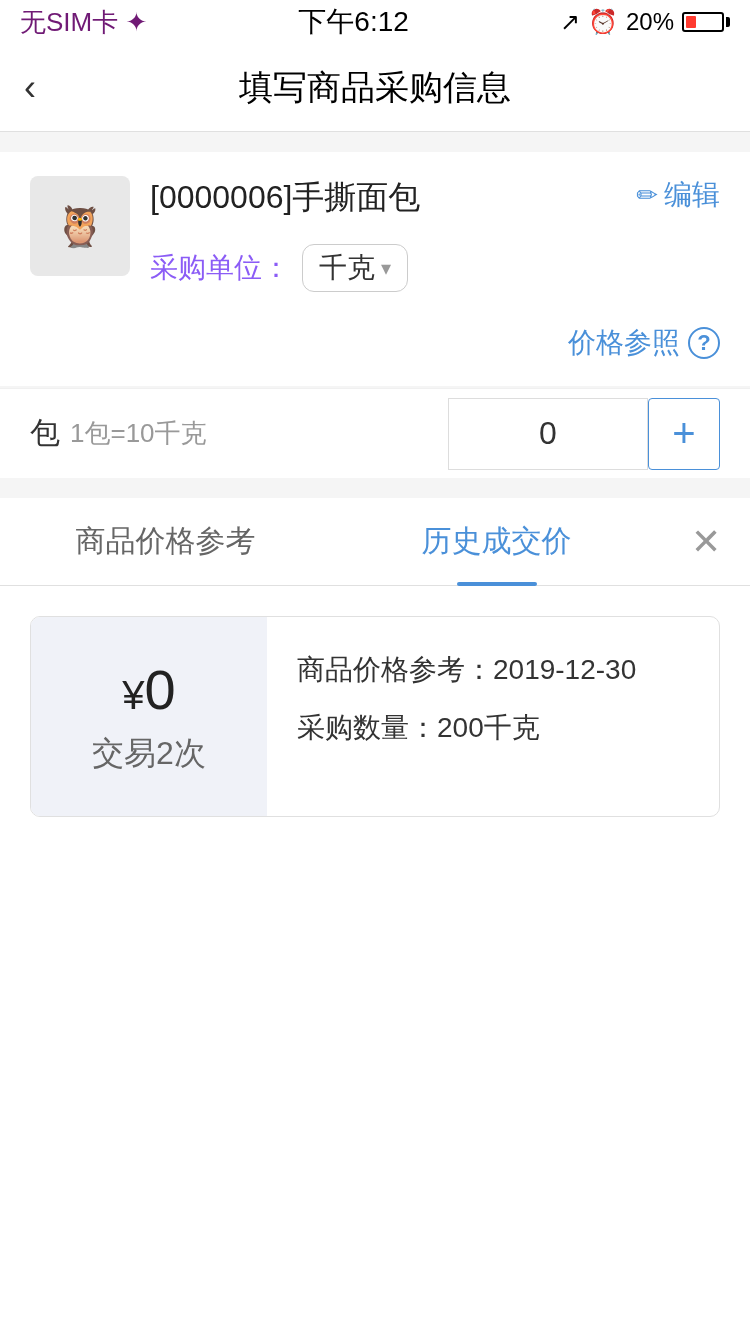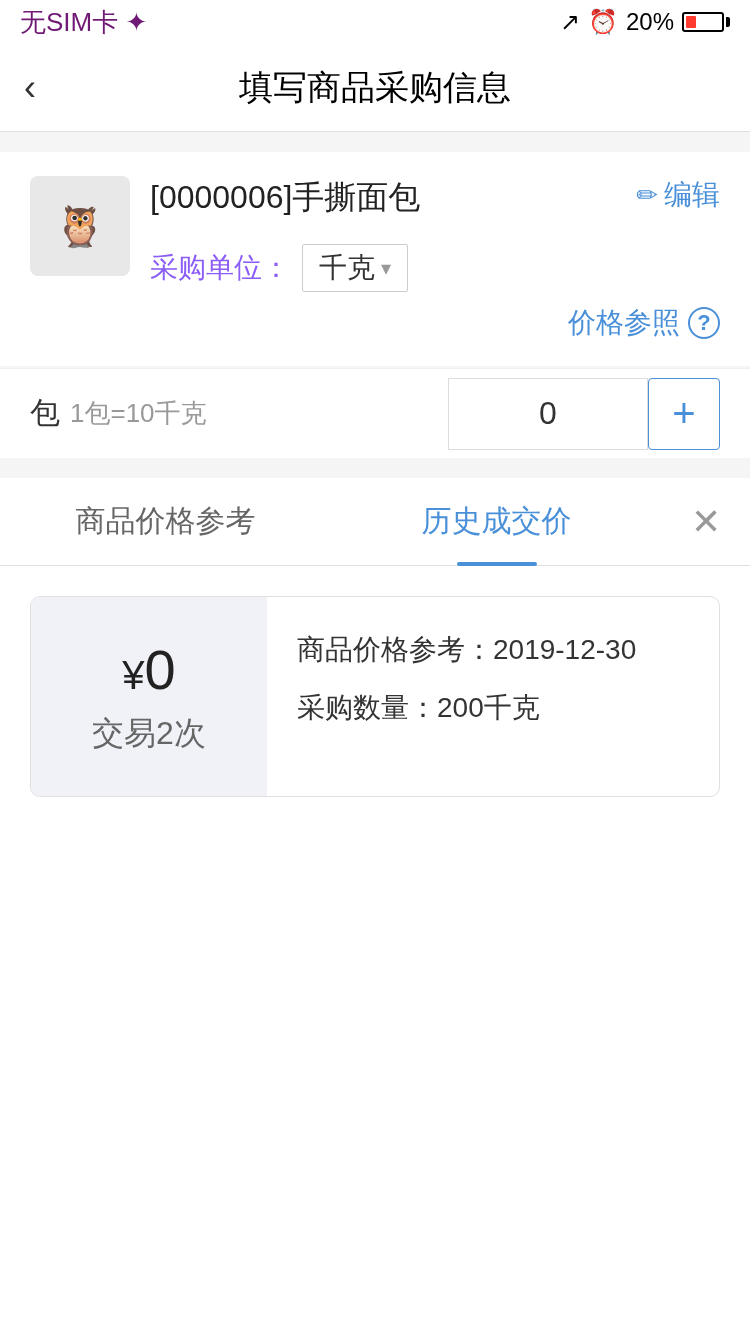--- a/index.html
+++ b/index.html
@@ -140,21 +140,21 @@
       display: flex;
       align-items: center;
       gap: 12px;
     }
     .unit-label {
       font-size: 28px;
       color: #8b5cf6;
     }
     .unit-select {
       border: 1px solid #ccc;
-      border-radius: 2px;
+      border-radius: 12px;
       padding: 4px 16px;
       font-size: 28px;
       color: #333;
       background: #fff;
       display: flex;
       align-items: center;
       gap: 6px;
     }
     .unit-arrow {
       font-size: 20px;
@@ -168,21 +168,21 @@
       gap: 6px;
       white-space: nowrap;
     }
     .edit-icon {
       font-size: 26px;
     }
     .price-ref-row {
       display: flex;
       align-items: center;
       justify-content: flex-end;
-      margin-top: 12px;
+      margin-top: 32px;
     }
     .price-ref-link {
       font-size: 28px;
       color: #4a90d9;
       display: flex;
       align-items: center;
       gap: 8px;
     }
     .help-circle {
       width: 32px;
@@ -352,20 +352,21 @@
       background: #fff;
     }
   </style>
 </head>
 <body>
 
 <div class="status-bar">
   <div class="status-left">
     <span>无SIM卡 ✦</span>
   </div>
+  <div class="status-center">下午6:12</div>
   <div class="status-right">
     <span>↗</span>
     <span>⏰</span>
     <span>20%</span>
     <div class="battery-icon">
       <div class="battery-body">
         <div class="battery-fill"></div>
       </div>
       <div class="battery-tip"></div>
     </div>

